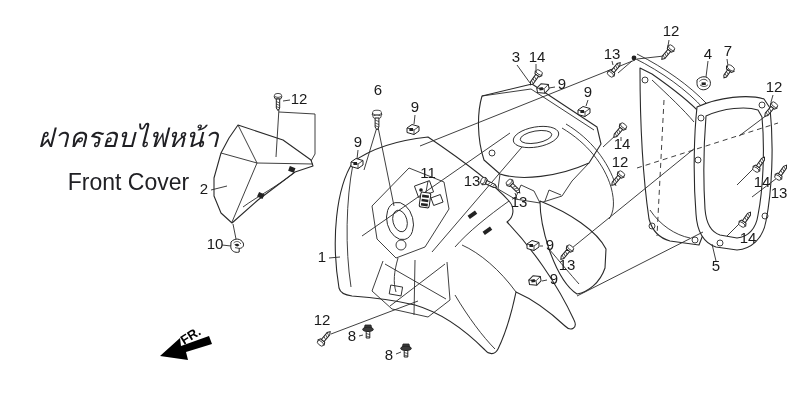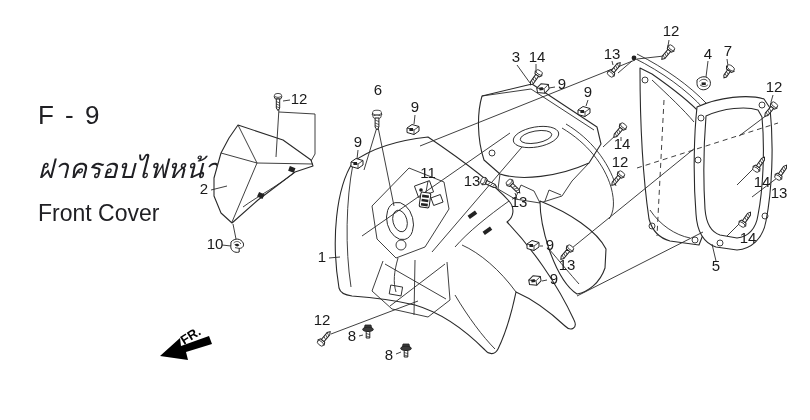--- a/index.html
+++ b/index.html
@@ -5,34 +5,33 @@
   html,body{margin:0;padding:0;}
   body{
     width:810px;height:420px;position:relative;overflow:hidden;
     background:#ffffff;
     font-family:"Liberation Sans","DejaVu Sans",sans-serif;
     color:#222;
   }
   .header{position:absolute;left:38px;top:100px;}
   .code{font-size:26px;letter-spacing:2px;color:#202024;}
   .title-thai{font-size:27px;margin-top:16px;color:#202024;font-style:italic;}
-  .title-en{font-size:23px;margin-top:10px;color:#202024;}
+  .title-en{font-size:23px;margin-top:10px;color:#202024;text-align:center;}
   svg text.callout{
     font-family:"Liberation Sans","DejaVu Sans",sans-serif;
     font-size:15px;fill:#1a1a1a;
   }
   svg .panel{fill:#ffffff;stroke:#2a2a2a;stroke-width:1.1;stroke-linejoin:round;}
   svg .detail{fill:none;stroke:#2a2a2a;stroke-width:0.9;stroke-linejoin:round;}
   svg .darkbit{fill:#222;stroke:none;}
 </style>
 </head>
 <body>
 
 <div class="header">
-  <div class="code">F - 9</div>
   <div class="title-thai">ฝาครอบไฟหน้า</div>
   <div class="title-en">Front Cover</div>
 </div>
 
 <svg id="diagram-svg" width="810" height="420" viewBox="0 0 810 420" style="position:absolute;left:0;top:0;">
   <defs>
     <g id="sym-screw">
       <path d="M-4,-4.5 Q0,-9 4,-4.5 L2.6,-2 L-2.6,-2 Z" fill="#fff" stroke="#222" stroke-width="1"></path>
       <ellipse cx="0" cy="-5.6" rx="3.6" ry="2" fill="#fff" stroke="#222" stroke-width="0.8"></ellipse>
       <path d="M-1.7,-2 L-1.7,7 L0,9.6 L1.7,7 L1.7,-2 Z" fill="#fff" stroke="#222" stroke-width="1"></path>

